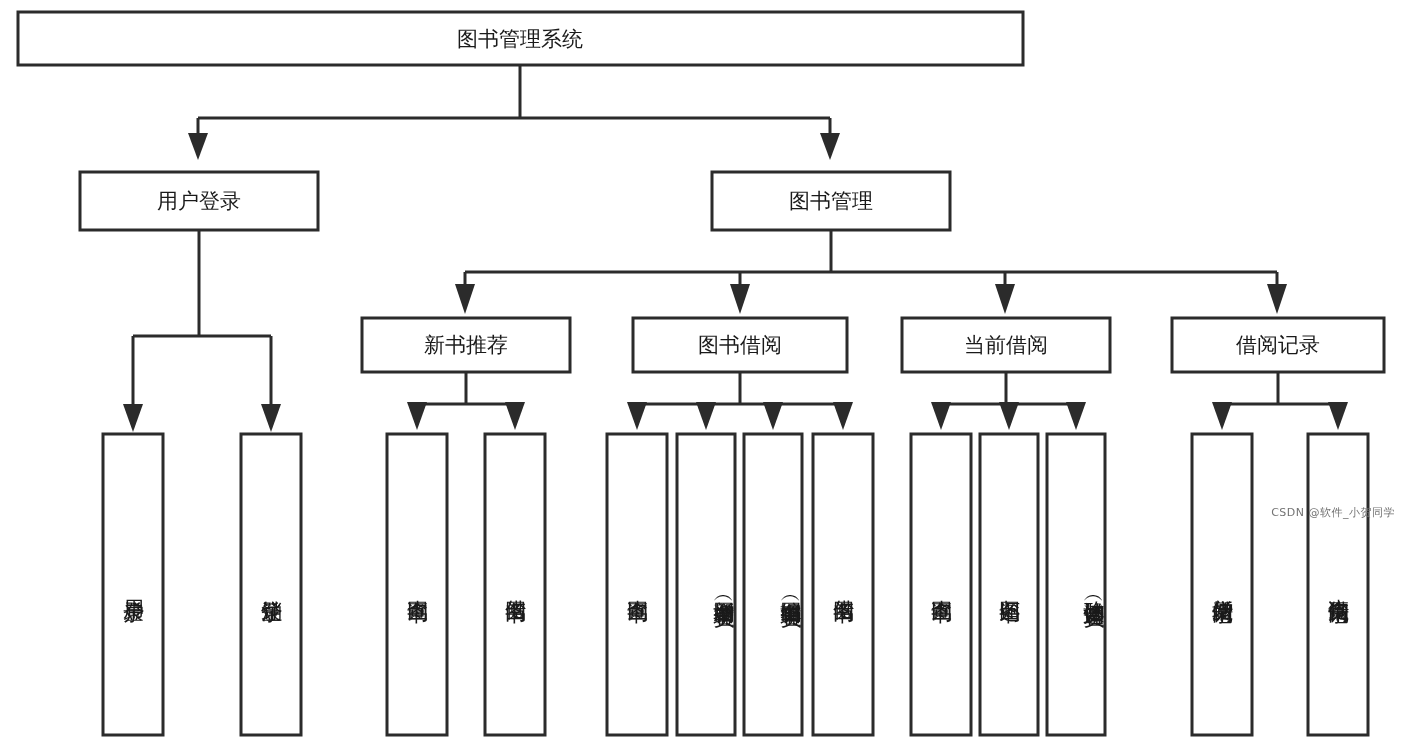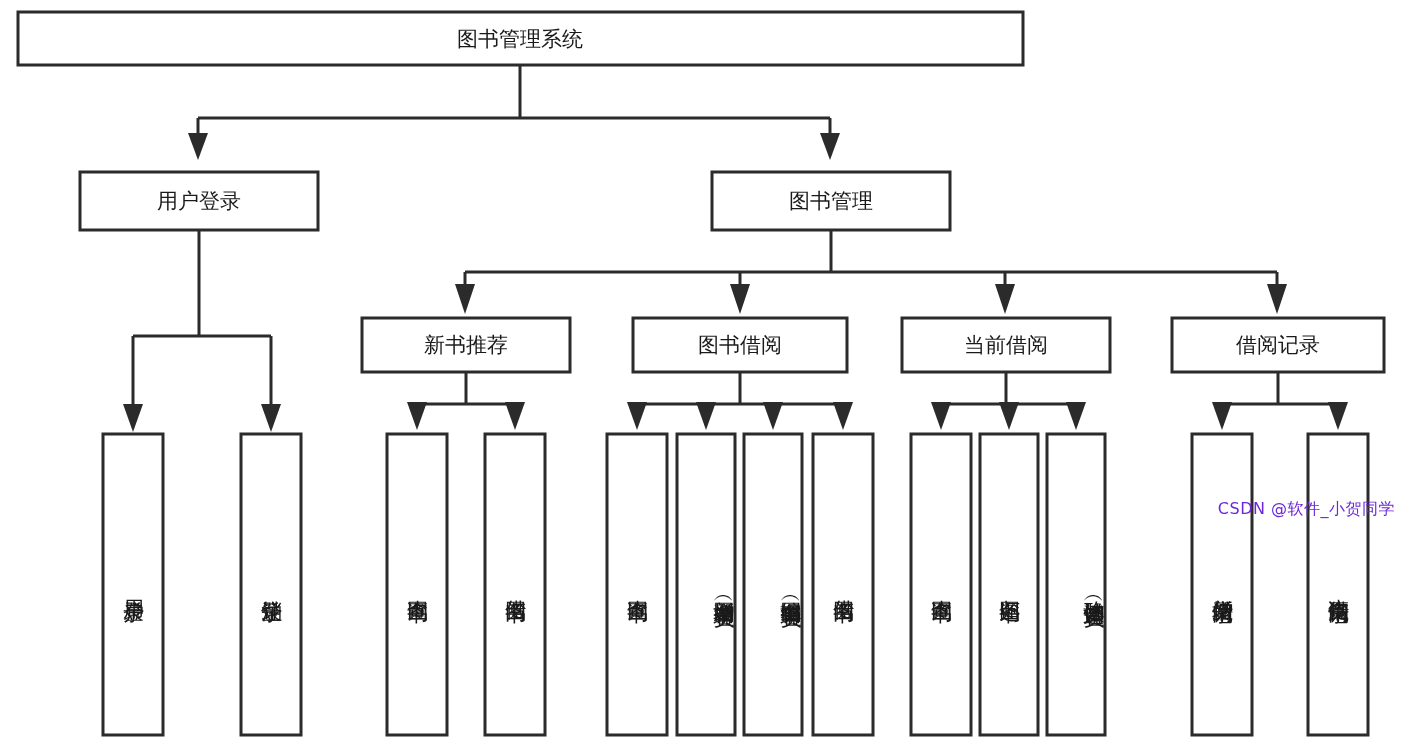--- a/index.html
+++ b/index.html
@@ -64,22 +64,22 @@
     justify-content: center;
     white-space: nowrap;
     pointer-events: none;
     user-select: none;
   }
   #watermark {
     position: absolute;
     right: 10px;
     bottom: 5px;
     font-family: "DejaVu Sans", "Liberation Sans", sans-serif;
-    font-size: 16px;
-    color: #6d28d9;
+    font-size: 11px;
+    color: #737373;
     letter-spacing: 0.5px;
     white-space: nowrap;
     margin-top: 48px;
   }
 </style>
 </head>
 <body>
 
 <div id="diagram-root">
 

